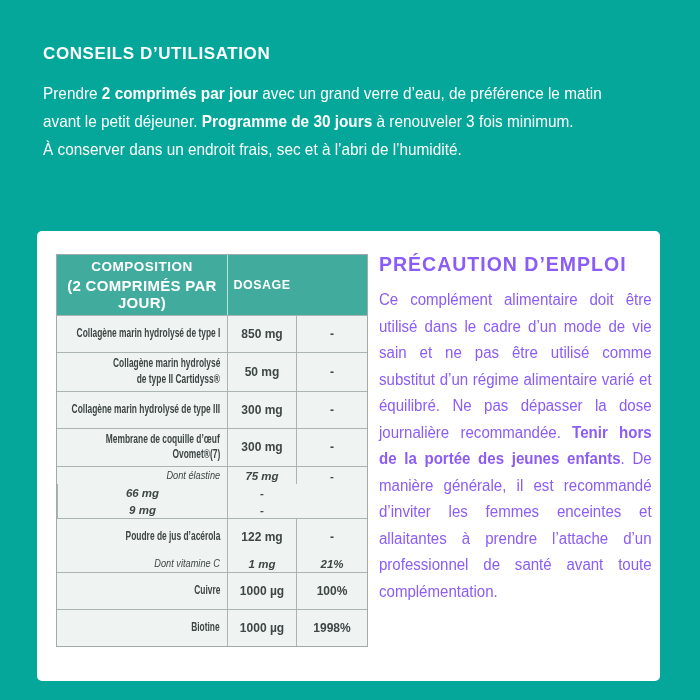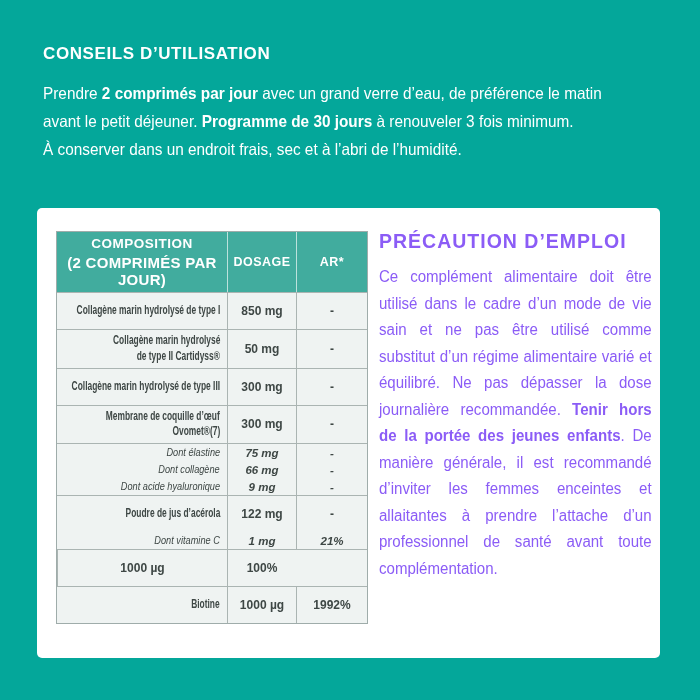--- a/index.html
+++ b/index.html
@@ -22,21 +22,21 @@
   .usage-text {
     margin-top: 15px;
     font-size: 16.5px; line-height: 28px;
     transform: scaleX(0.93); transform-origin: 0 0;
     white-space: nowrap;
   }
   .usage-text .b, .precaution-text .b { font-weight: bold; }
   
   .card {
     position: absolute;
-    left: 37px; top: 208px;
+    left: 37px; top: 231px;
     width: 623px; height: 450px;
     background: #FFFFFF;
     border-radius: 5px;
   }
   
   .comp-table {
     position: absolute; left: 19px; top: 23px;
     width: 312px;
     border: 1px solid #9FACAA;
     color: #3E4745;
@@ -107,21 +107,20 @@
 
   <div class="card">
 
     <div class="comp-table">
       <div class="t-header t-grid">
         <div class="hc">
           <div class="h-title">COMPOSITION</div>
           <div class="h-sub">(2 COMPRIMÉS PAR JOUR)</div>
         </div>
         <div class="hc h-col">DOSAGE</div>
-        <div class="hc h-col">AR*</div>
       </div>
       <div id="tbody">
           <div class="t-row t-grid main">
             <div class="c-name">
               <div class="ln">Collagène marin hydrolysé de type I</div>
             </div>
             <div class="c-val">850 mg</div>
             <div class="c-val">-</div>
           </div>
           <div class="t-row t-grid main">
@@ -148,57 +147,54 @@
             <div class="c-val">-</div>
           </div>
           <div class="t-row t-grid sub">
             <div class="c-name">
               <div class="ln">Dont élastine</div>
             </div>
             <div class="c-val">75 mg</div>
             <div class="c-val">-</div>
           </div>
           <div class="t-row t-grid sub no-top">
-            <div class="c-name">
-              <div class="ln">Dont collagène</div>
-            </div>
             <div class="c-val">66 mg</div>
             <div class="c-val">-</div>
           </div>
           <div class="t-row t-grid sub no-top">
-            <div class="c-name">
-              <div class="ln">Dont acide hyaluronique</div>
-            </div>
             <div class="c-val">9 mg</div>
             <div class="c-val">-</div>
           </div>
           <div class="t-row t-grid main">
             <div class="c-name">
               <div class="ln">Poudre de jus d’acérola</div>
             </div>
             <div class="c-val">122 mg</div>
             <div class="c-val">-</div>
           </div>
           <div class="t-row t-grid sub no-top">
             <div class="c-name">
               <div class="ln">Dont vitamine C</div>
             </div>
             <div class="c-val">1 mg</div>
             <div class="c-val">21%</div>
           </div>
           <div class="t-row t-grid main">
+            <div class="c-name">
+              <div class="ln">Cuivre</div>
+            </div>
             <div class="c-val">1000 µg</div>
             <div class="c-val">100%</div>
           </div>
           <div class="t-row t-grid main">
             <div class="c-name">
               <div class="ln">Biotine</div>
             </div>
             <div class="c-val">1000 µg</div>
-            <div class="c-val">1992%</div>
+            <div class="c-val">1998%</div>
           </div>
         </div>
     </div>
 
     <div class="precaution">
       <div class="precaution-title">PRÉCAUTION D’EMPLOI</div>
       <div class="precaution-text"><span>Ce complément alimentaire doit être utilisé dans le cadre d’un mode de vie sain et ne pas être utilisé comme substitut d’un régime alimentaire varié et équilibré. Ne pas dépasser la dose journalière recommandée. </span><span class="b">Tenir hors de la portée des jeunes enfants</span><span>. De manière générale, il est recommandé d’inviter les femmes enceintes et allaitantes à prendre l’attache d’un professionnel de santé avant toute complémentation.</span></div>
     </div>
 
   </div>

